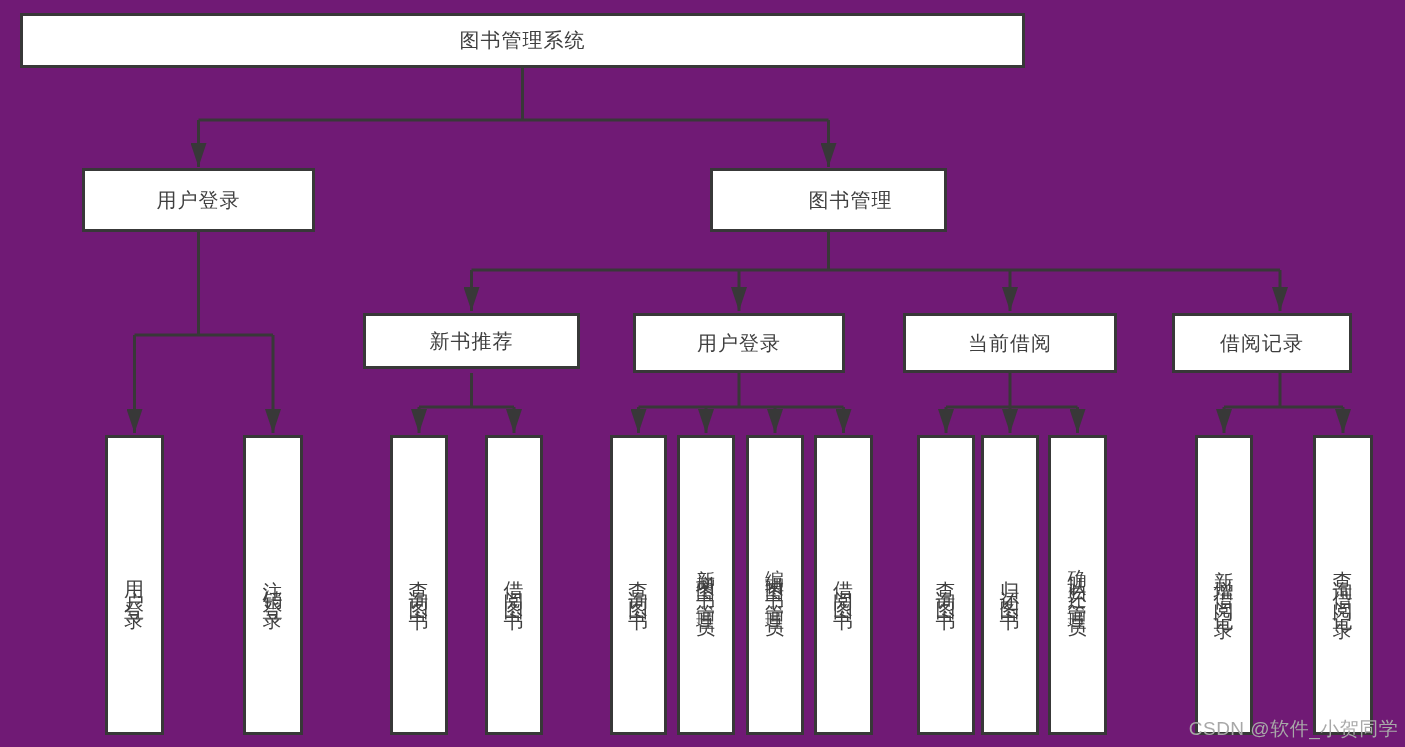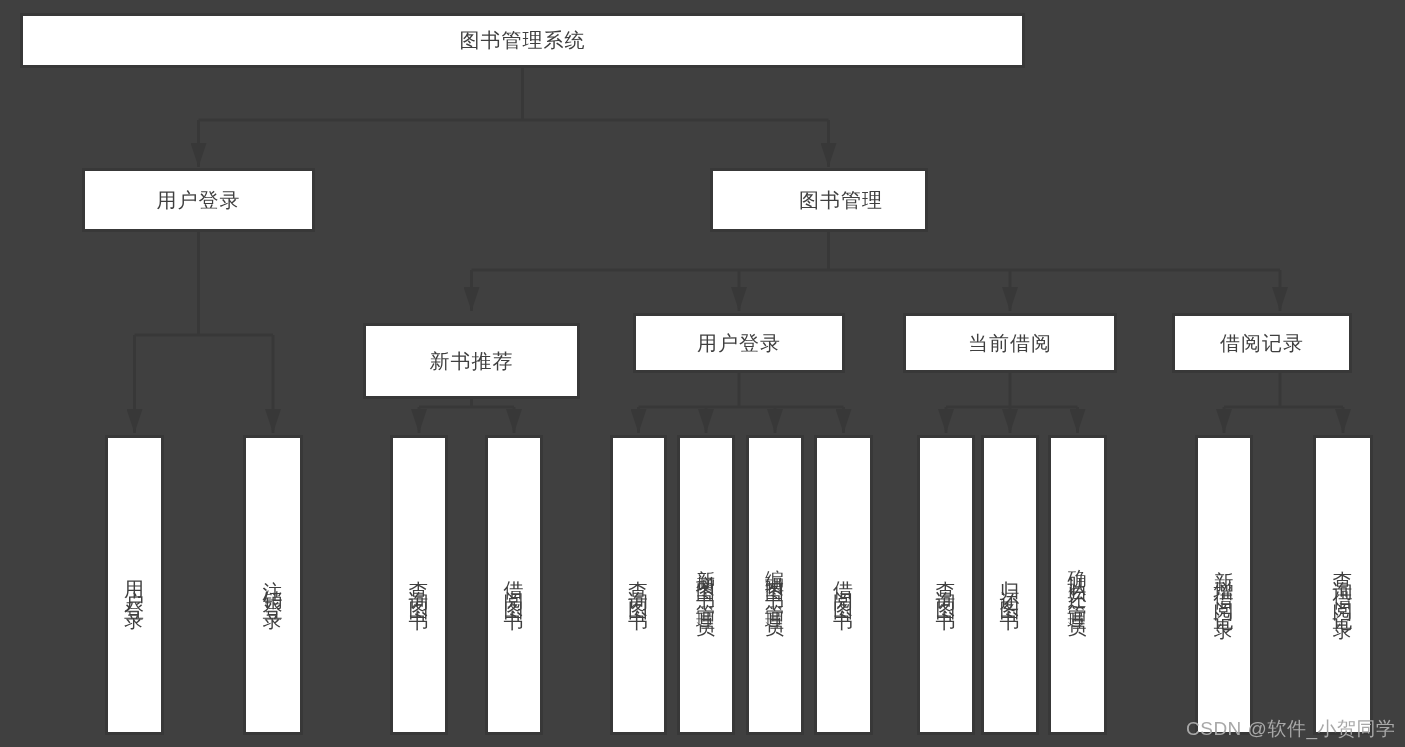--- a/index.html
+++ b/index.html
@@ -8,21 +8,22 @@
     background: #ffffff;
     width: 1405px;
     height: 747px;
     overflow: hidden;
     font-family: "Liberation Sans", sans-serif;
   }
   .canvas {
     position: relative;
     width: 1405px;
     height: 747px;
-    background: #404040;
+    background: #701a75;
+    text-align: center;
   }
   svg.connectors {
     position: absolute;
     left: 0; top: 0;
     width: 1405px; height: 747px;
     z-index: 1;
   }
   .node {
     position: absolute;
     box-sizing: border-box;
@@ -44,23 +45,23 @@
     text-orientation: mixed;
     font-size: 20px;
     letter-spacing: 10px;
     line-height: 1;
     color: #3f3f3f;
   }
   
   .n-root   { left: 20px;   top: 13px;  width: 1005px; height: 55px; }
   
   .n-l1-a   { left: 82px;   top: 168px; width: 233px;  height: 64px; }
-  .n-l1-b   { left: 710px;  top: 168px; width: 218px;  height: 64px; padding-left: 44px; }
+  .n-l1-b   { left: 710px;  top: 168px; width: 237px;  height: 64px; padding-left: 44px; }
   
-  .n-l2-a   { left: 363px;  top: 313px; width: 217px;  height: 76px; margin-top: 10px; }
+  .n-l2-a   { left: 363px;  top: 313px; width: 217px;  height: 56px; }
   .n-l2-b   { left: 633px;  top: 313px; width: 212px;  height: 60px; }
   .n-l2-c   { left: 903px;  top: 313px; width: 214px;  height: 60px; }
   .n-l2-d   { left: 1172px; top: 313px; width: 180px;  height: 60px; }
   
   .leaf     { top: 435px; height: 300px; }
   .n-lf-1   { left: 105px;  width: 59px; }
   .n-lf-2   { left: 243px;  width: 60px; }
   .n-lf-3   { left: 390px;  width: 58px; }
   .n-lf-4   { left: 485px;  width: 58px; }
   .n-lf-5   { left: 610px;  width: 57px; }

